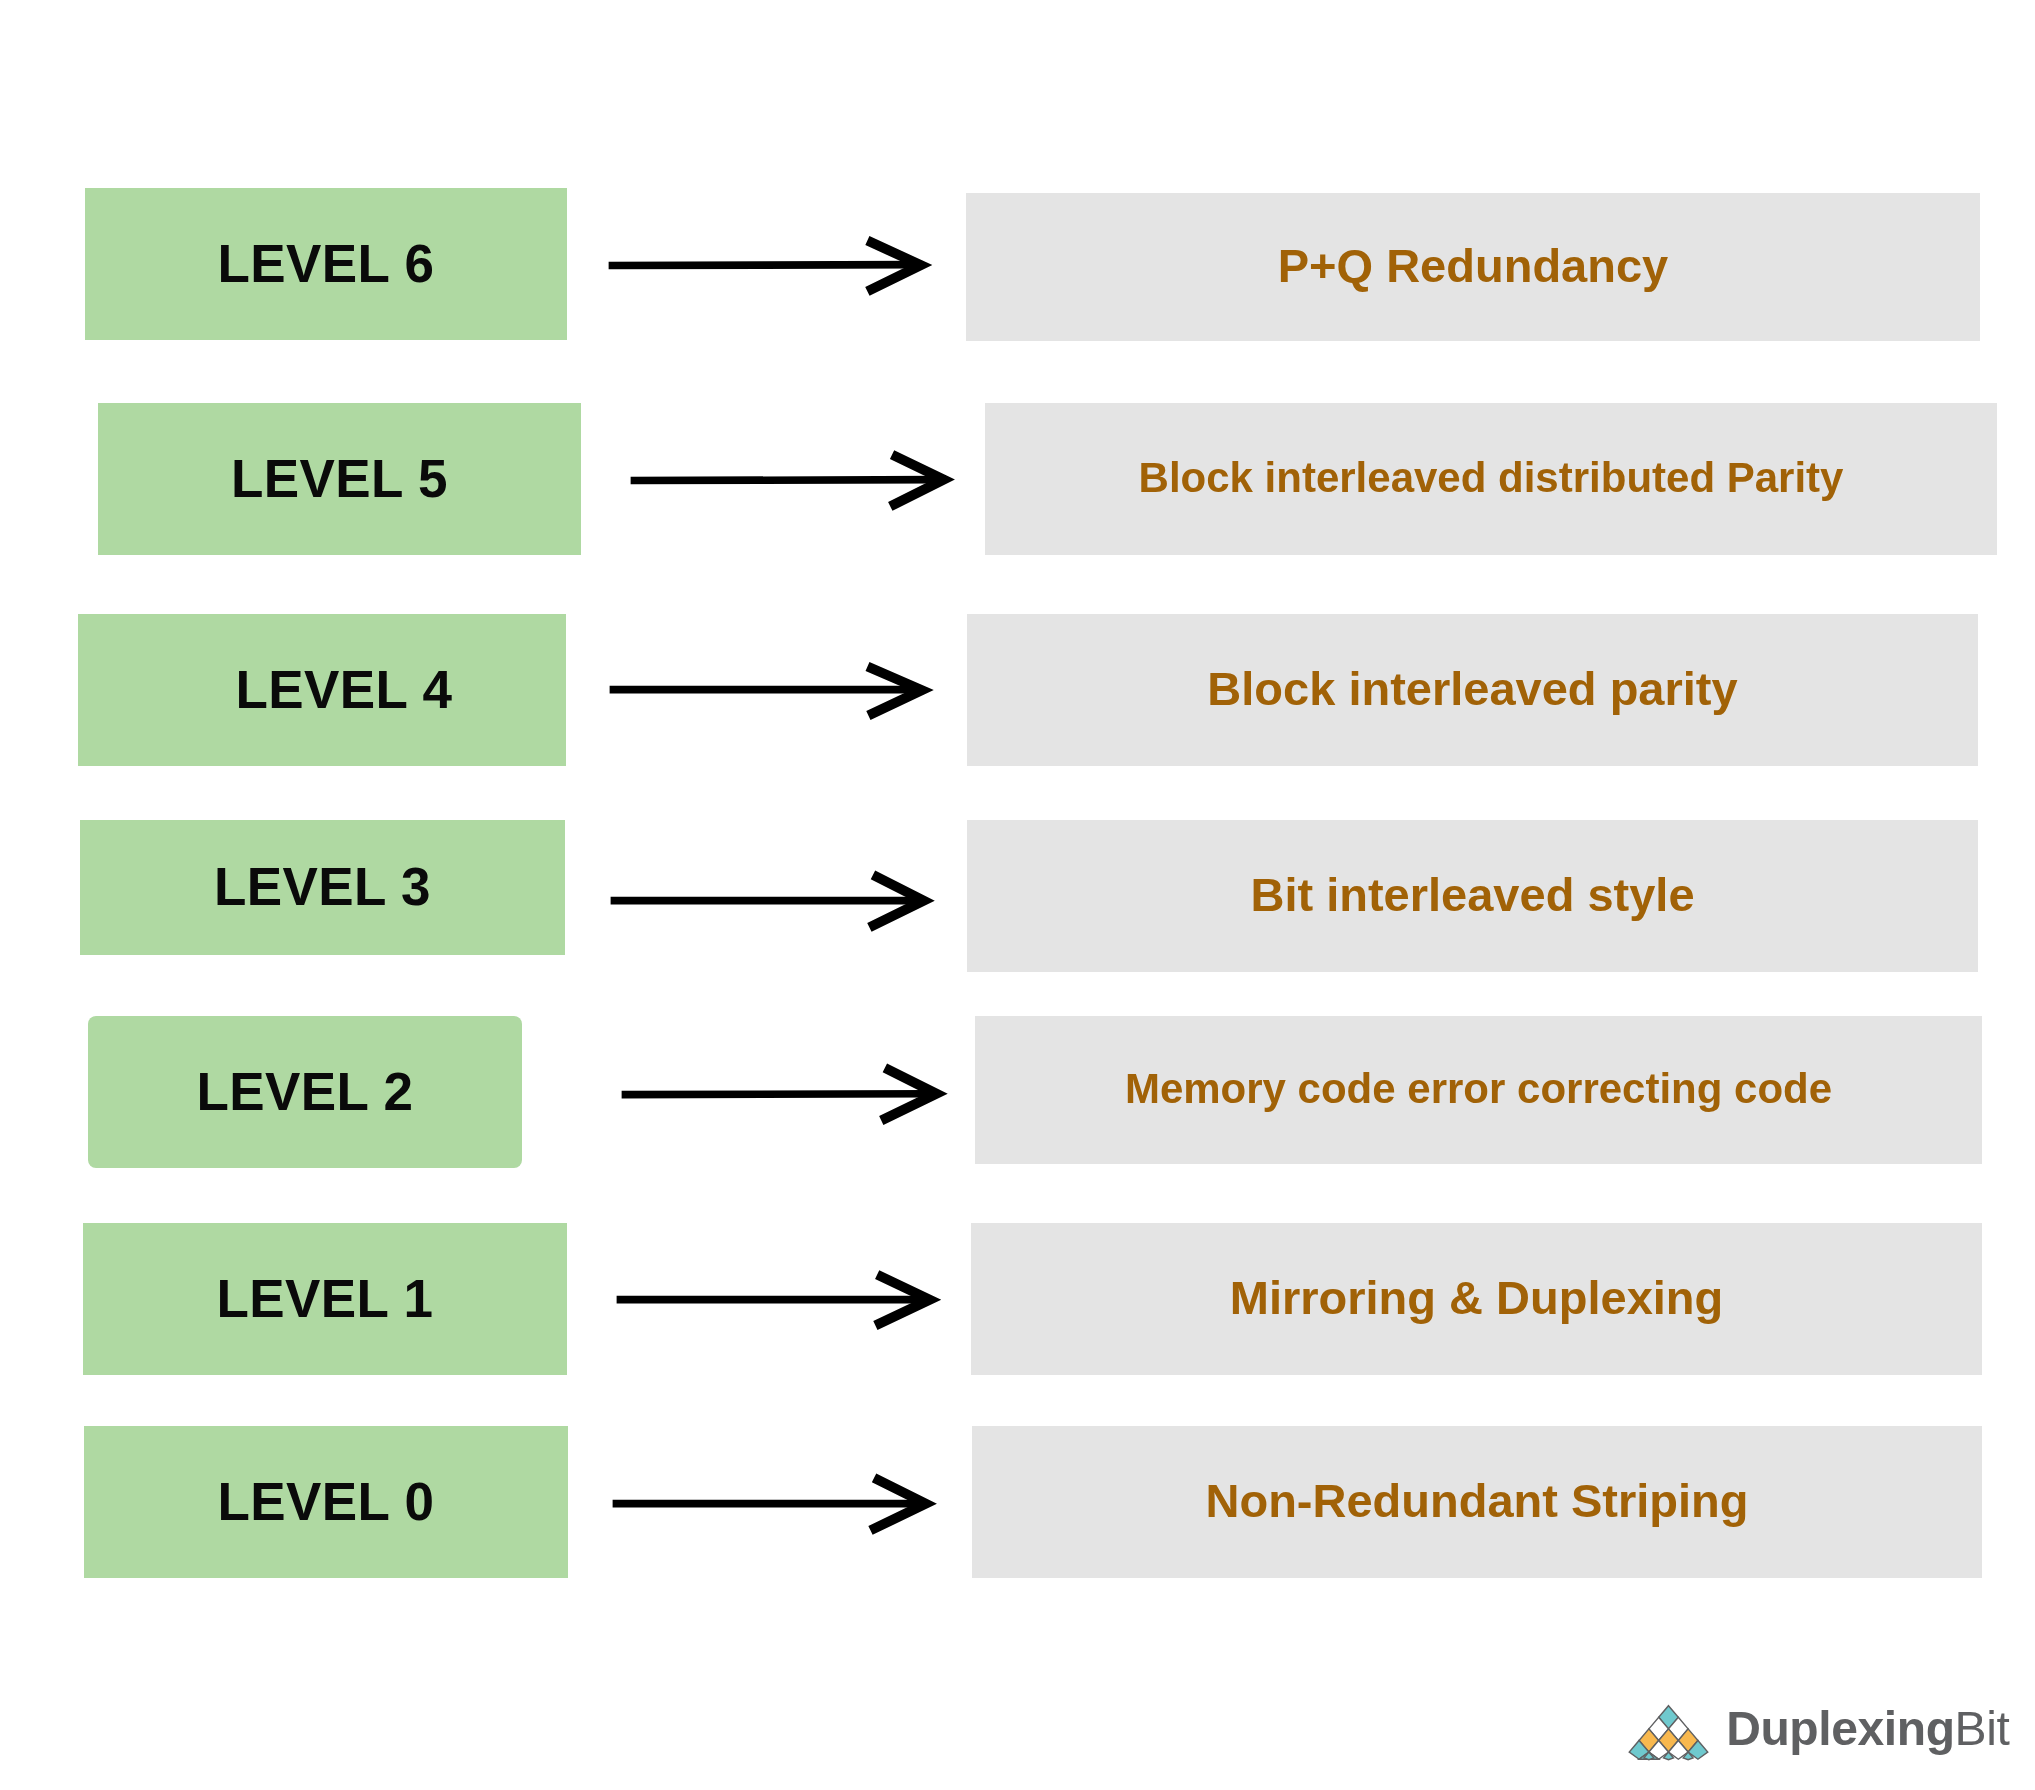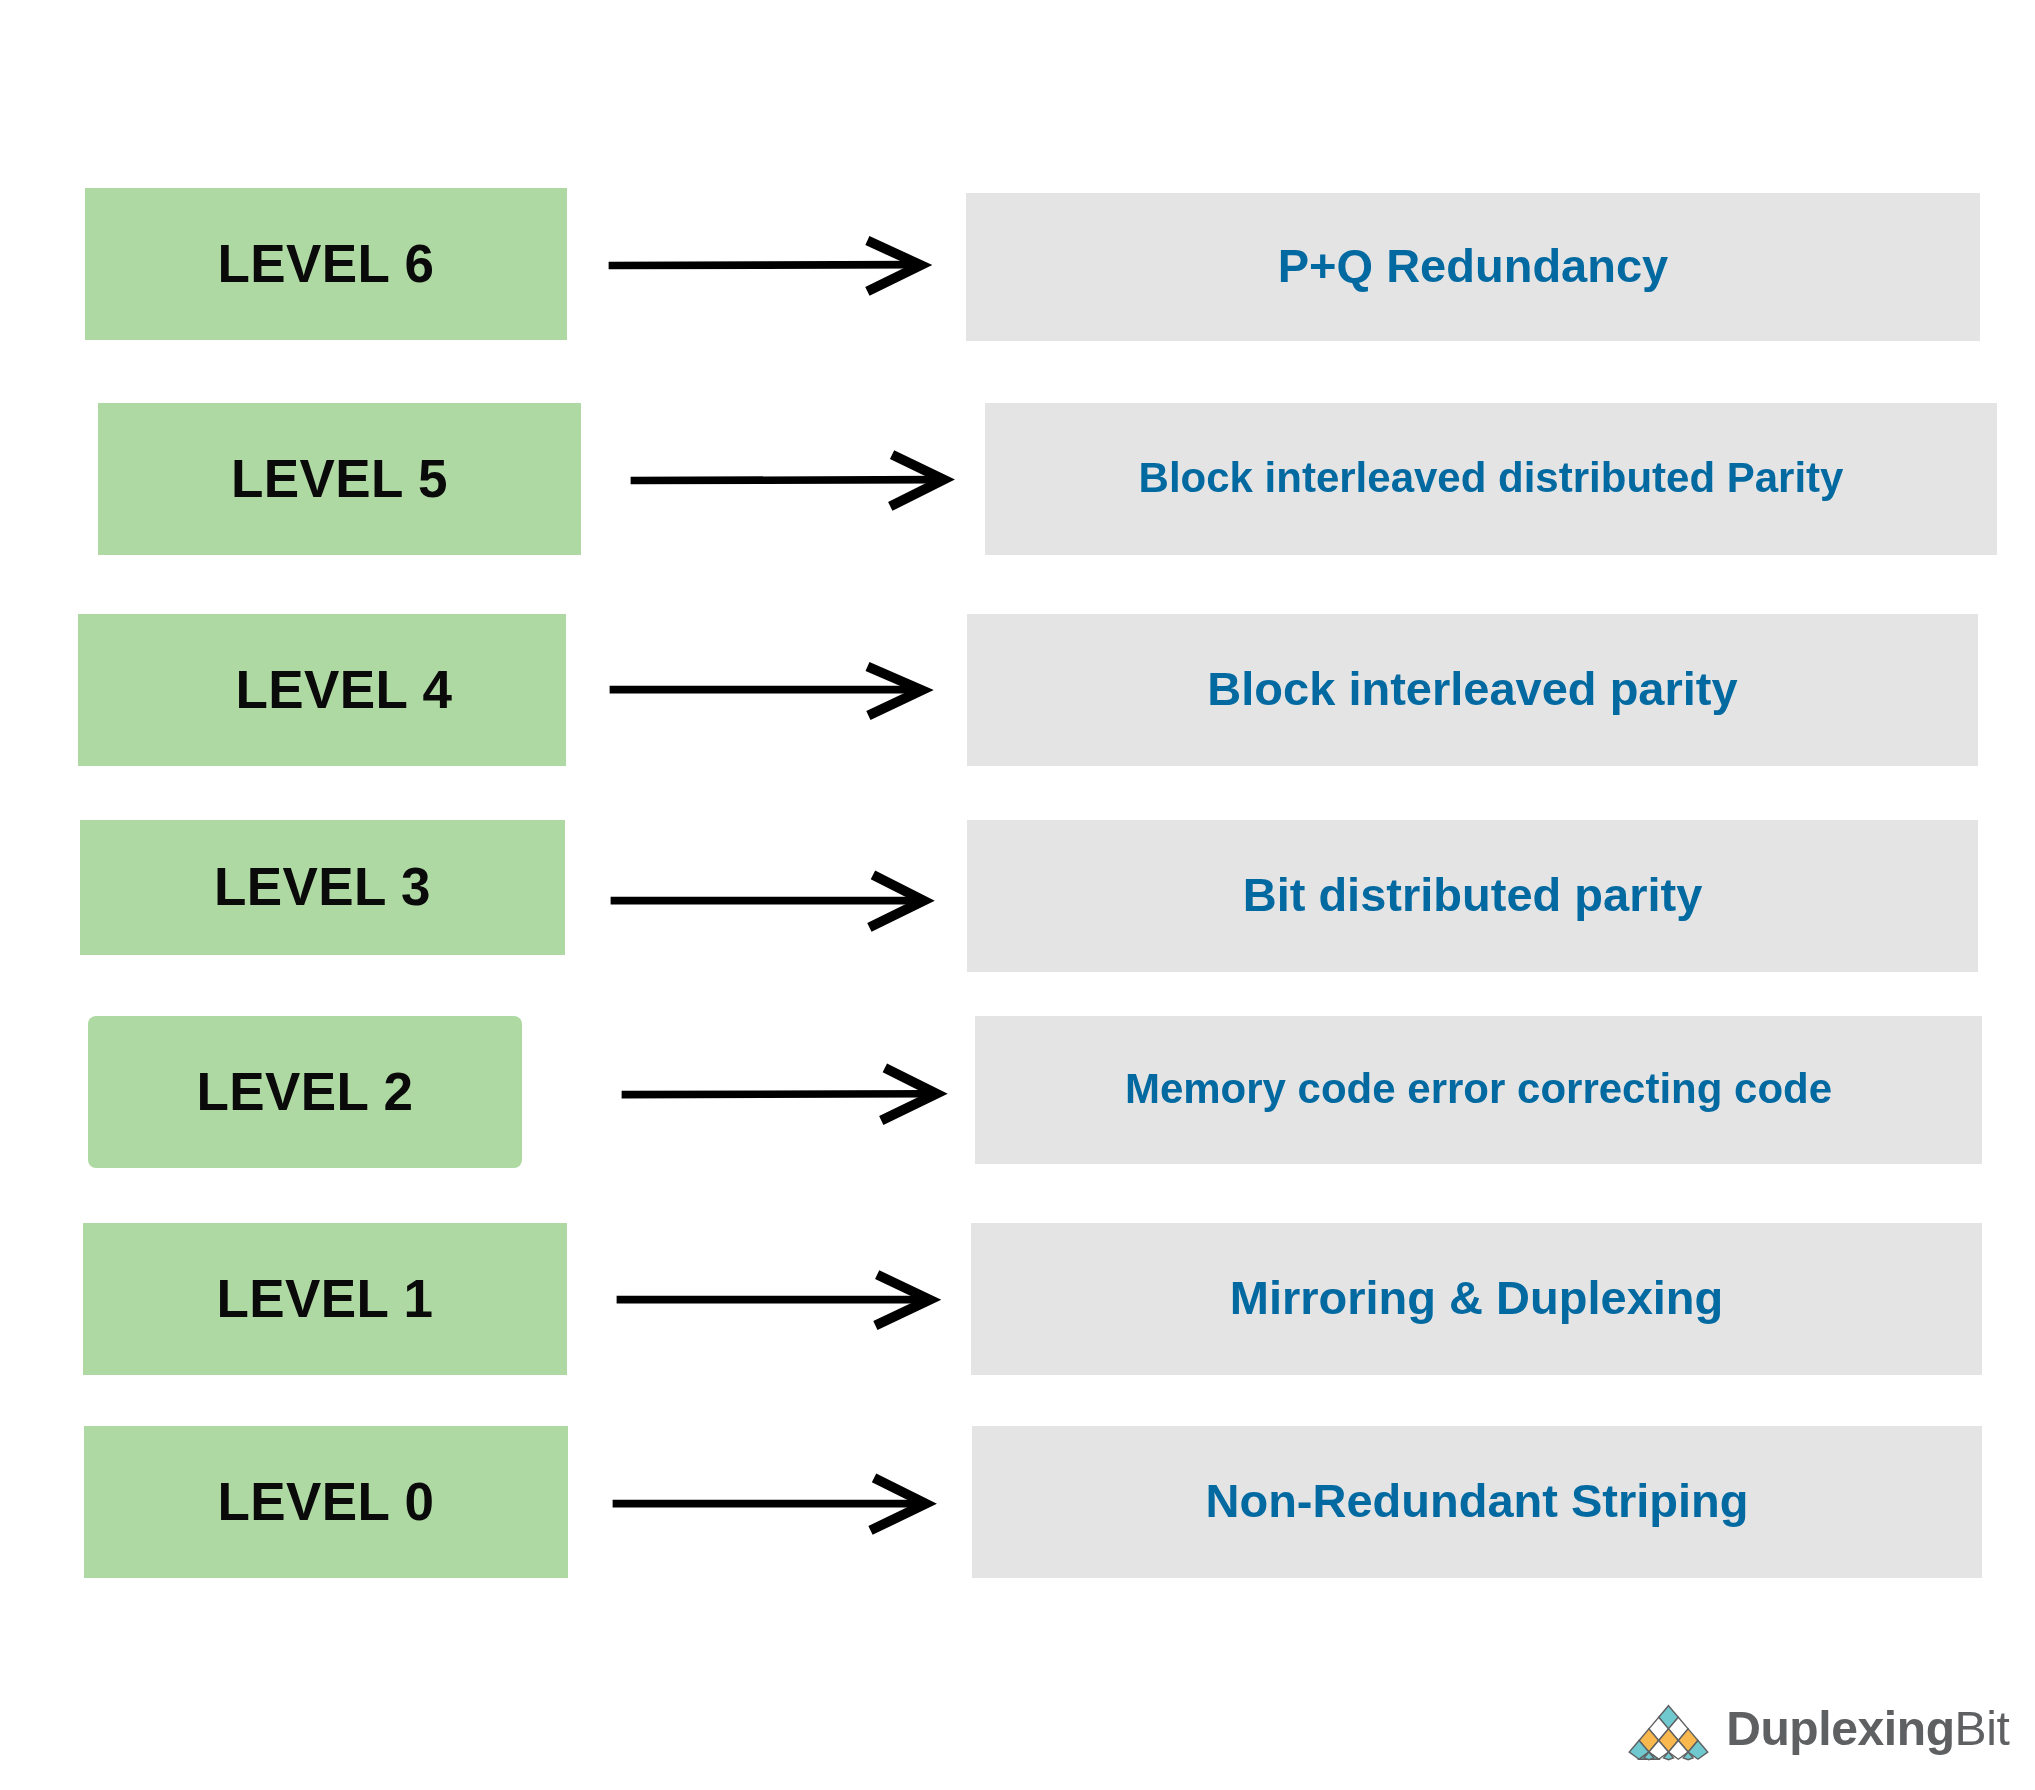--- a/index.html
+++ b/index.html
@@ -58,21 +58,21 @@
     position: absolute;
     background: #E4E4E4;
     display: flex;
     align-items: center;
     justify-content: center;
     box-sizing: border-box;
   }
   .desc-label {
     font-size: 47px;
     font-weight: 700;
-    color: #0369a1;
+    color: #a16207;
     line-height: 1;
     white-space: nowrap;
     text-align: center;
     padding-bottom: 2.7px;
   }
   .desc-label.small { font-size: 42px; }
 
   
   #brand {
     position: absolute;
@@ -150,21 +150,21 @@
     <div class="level-box" style="left:68px; top:0px; width:485px; height:135px;">
       <span class="level-label">LEVEL 3</span>
     </div>
     <div class="arrow" style="left:598px; top:53px;">
       <svg width="318" height="58" viewBox="0 0 710 130">
         <path d="M0 62 L690 62" stroke="#000" stroke-width="17" fill="none"></path>
         <path d="M588 4 L702 62 L580 122" stroke="#000" stroke-width="22" fill="none" stroke-linejoin="miter"></path>
       </svg>
     </div>
     <div class="desc-box" style="left:955px; top:0px; width:1011px; height:152px;">
-      <span class="desc-label">Bit distributed parity</span>
+      <span class="desc-label">Bit interleaved style</span>
     </div>
   </div>
 
   <div class="row" style="top:1016px;">
     <div class="level-box" style="left:76px; top:0px; width:434px; height:152px;border-radius:8px;">
       <span class="level-label">LEVEL 2</span>
     </div>
     <div class="arrow" style="left:609px; top:51px;">
       <svg width="318" height="58" viewBox="0 0 710 130">
         <path d="M0 62 L690 60" stroke="#000" stroke-width="17" fill="none"></path>

